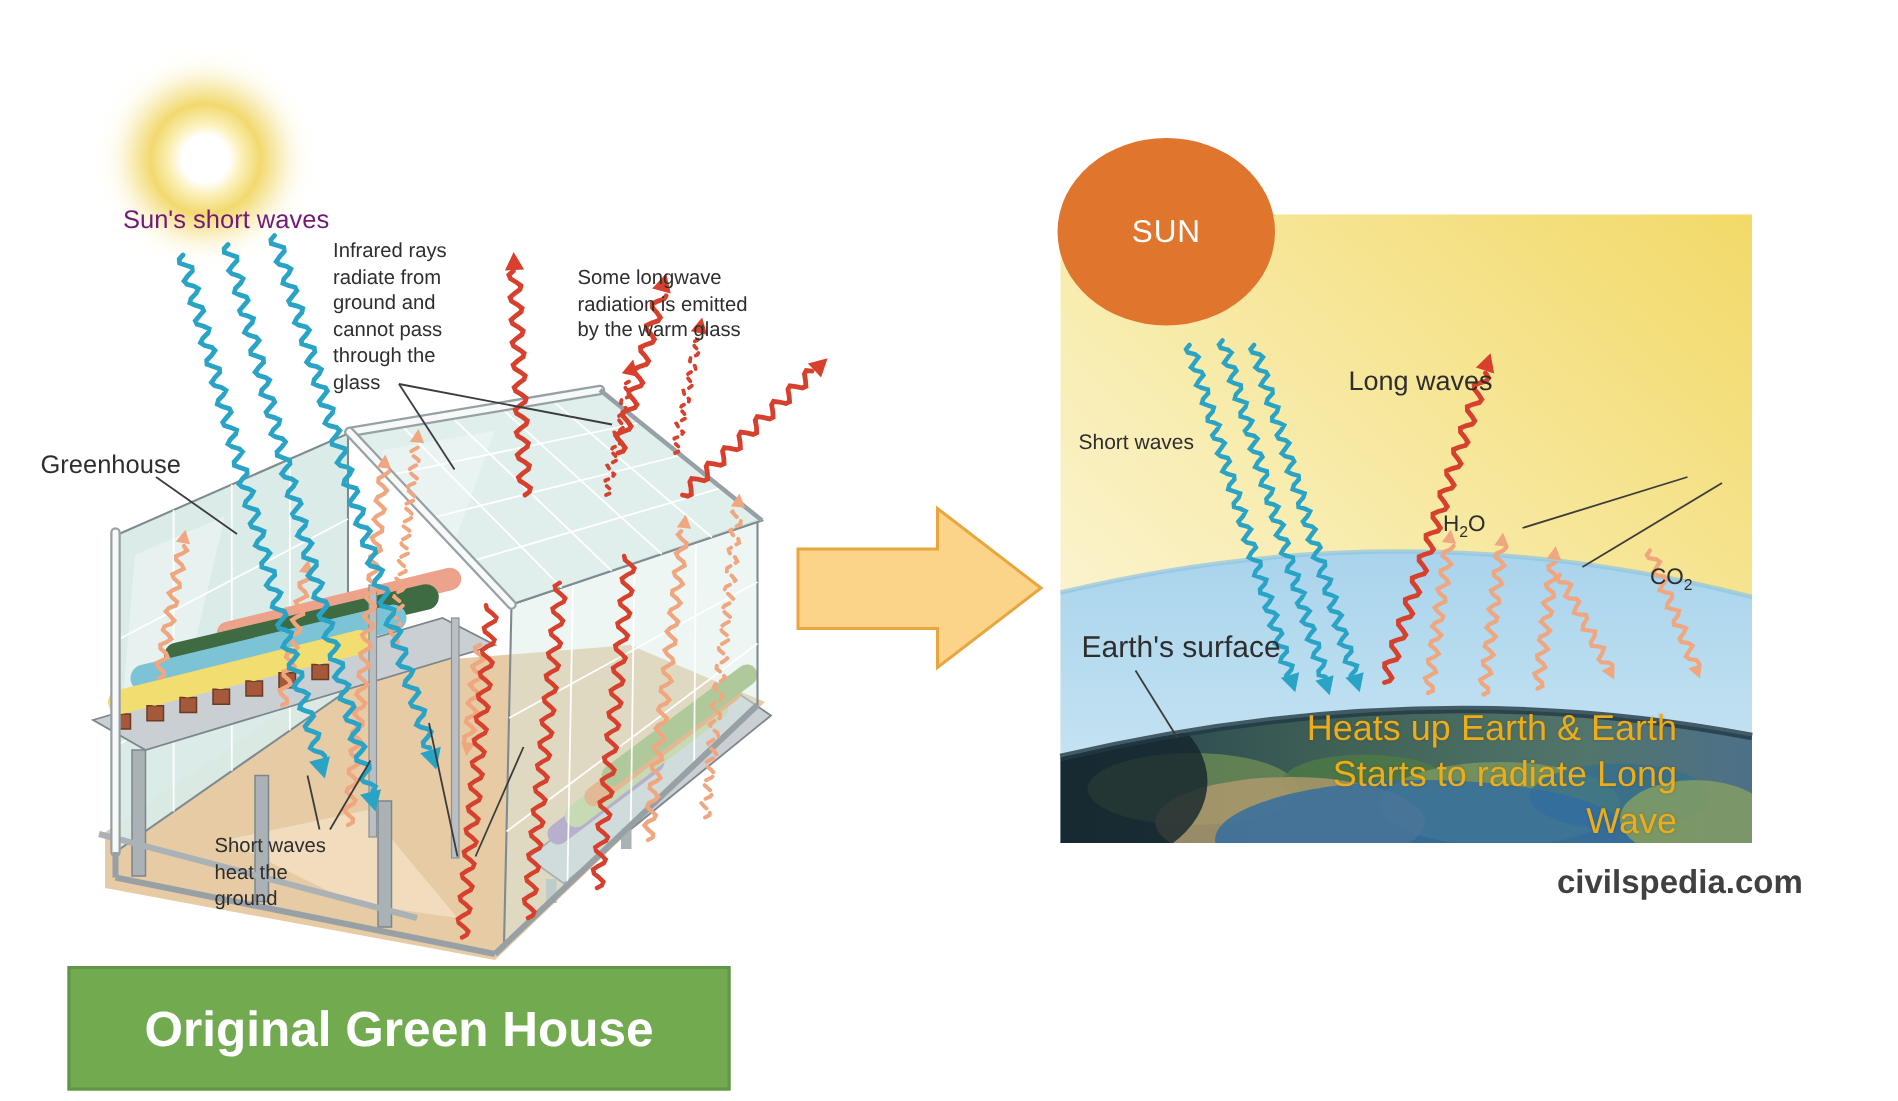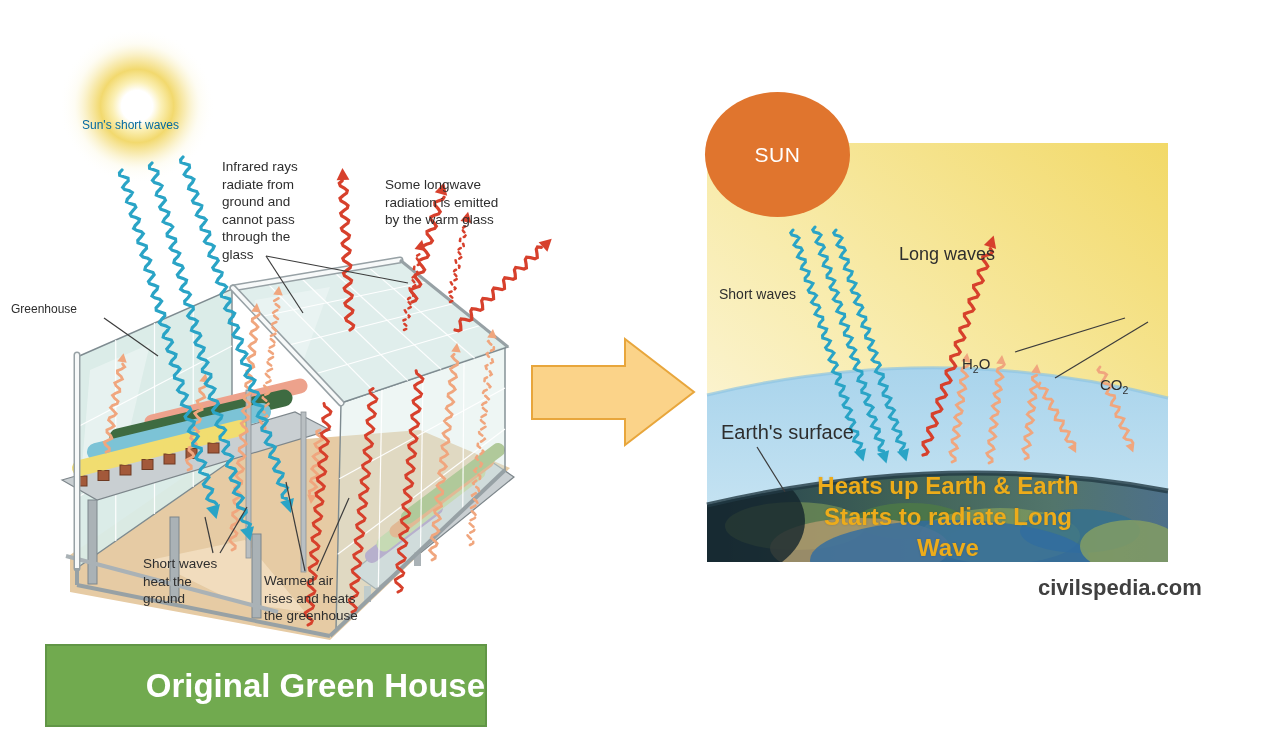--- a/index.html
+++ b/index.html
@@ -8,25 +8,25 @@
   svg{position:absolute;display:block;}
   .lbl{position:absolute;font:13.5px/17.5px "Liberation Sans",sans-serif;color:#2e2e2e;
        white-space:pre-line;}
   .lbl sub{font-size:10.5px;}
   #sun-ball{position:absolute;left:705px;top:92px;width:145px;height:125px;border-radius:50%;
             display:flex;align-items:center;justify-content:center;
             font-size:21px;letter-spacing:.5px;color:#fff;}
   #caption-box{position:absolute;left:45px;top:644px;width:442px;height:83px;
                display:flex;align-items:center;justify-content:center;
                font-size:33px;font-weight:bold;color:#ffffff;box-sizing:border-box;}
-  #heats-text{position:absolute;left:778px;top:470px;width:340px;text-align:center;
-              font-size:24px;line-height:31px;font-weight:bold;white-space:pre-line;
+  #heats-text{position:absolute;left:778px;top:470px;width:340px;text-align:right;
+              font-size:24px;line-height:31px;font-weight:normal;white-space:pre-line;
               text-shadow:0 0 2px rgba(70,45,0,.25);}
   #watermark{position:absolute;left:1038px;top:575px;font-size:22px;font-weight:bold;color:#404040;}
-  #sun-label-note{position:absolute;left:82px;top:117px;font-size:12px;color:#0369a1;}
+  #sun-label-note{position:absolute;left:82px;top:138px;font-size:17px;color:#701a75;}
 </style>
 </head>
 <body>
 
 <div id="stage">
 
   <svg id="left-svg" style="left:0;top:0" width="560" height="660" viewBox="0 0 560 660">
     <defs>
       <radialGradient id="sunGlow" cx="50%" cy="50%" r="50%">
         <stop offset="0%" stop-color="#ffffff"></stop>
@@ -221,38 +221,35 @@
   <div id="sun-label-note" class="lbl">Sun's short waves</div>
   <div class="lbl" style="left:222px;top:158px">Infrared rays
 radiate from
 ground and
 cannot pass
 through the
 glass</div>
   <div class="lbl" style="left:385px;top:176px">Some longwave
 radiation is emitted
 by the warm glass</div>
-  <div class="lbl" style="left:11px;top:301px;font-size:12px">Greenhouse</div>
+  <div class="lbl" style="left:27px;top:301px;font-size:17px">Greenhouse</div>
   <div class="lbl" style="left:143px;top:555px">Short waves
 heat the
 ground</div>
-  <div class="lbl" style="left:264px;top:572px">Warmed air
-rises and heats
-the greenhouse</div>
 
   <div class="lbl" style="left:719px;top:286px;font-size:14px">Short waves</div>
   <div class="lbl" style="left:899px;top:246px;font-size:18px">Long waves</div>
-  <div class="lbl" style="left:962px;top:337px;font-size:15px">
+  <div class="lbl" style="left:962px;top:323px;font-size:15px">
     <span>H</span><sub>2</sub><span>O</span>
   </div>
   <div class="lbl" style="left:1100px;top:358px;font-size:15px">
     <span>CO</span><sub>2</sub>
   </div>
   <div class="lbl" style="left:721px;top:424px;font-size:20px">Earth's surface</div>
   <div id="heats-text" style="color: rgb(237, 172, 26);">Heats up Earth &amp; Earth
 Starts to radiate Long
 Wave</div>
 
-  <div id="caption-box" style="background: rgb(113, 170, 79); border: 2px solid rgb(97, 150, 70); justify-content: flex-end;">
+  <div id="caption-box" style="background: rgb(113, 170, 79); border: 2px solid rgb(97, 150, 70);">
     <span>Original Green House</span>
   </div>
   <div id="watermark">civilspedia.com</div>
 </div>
 
 </body></html>

